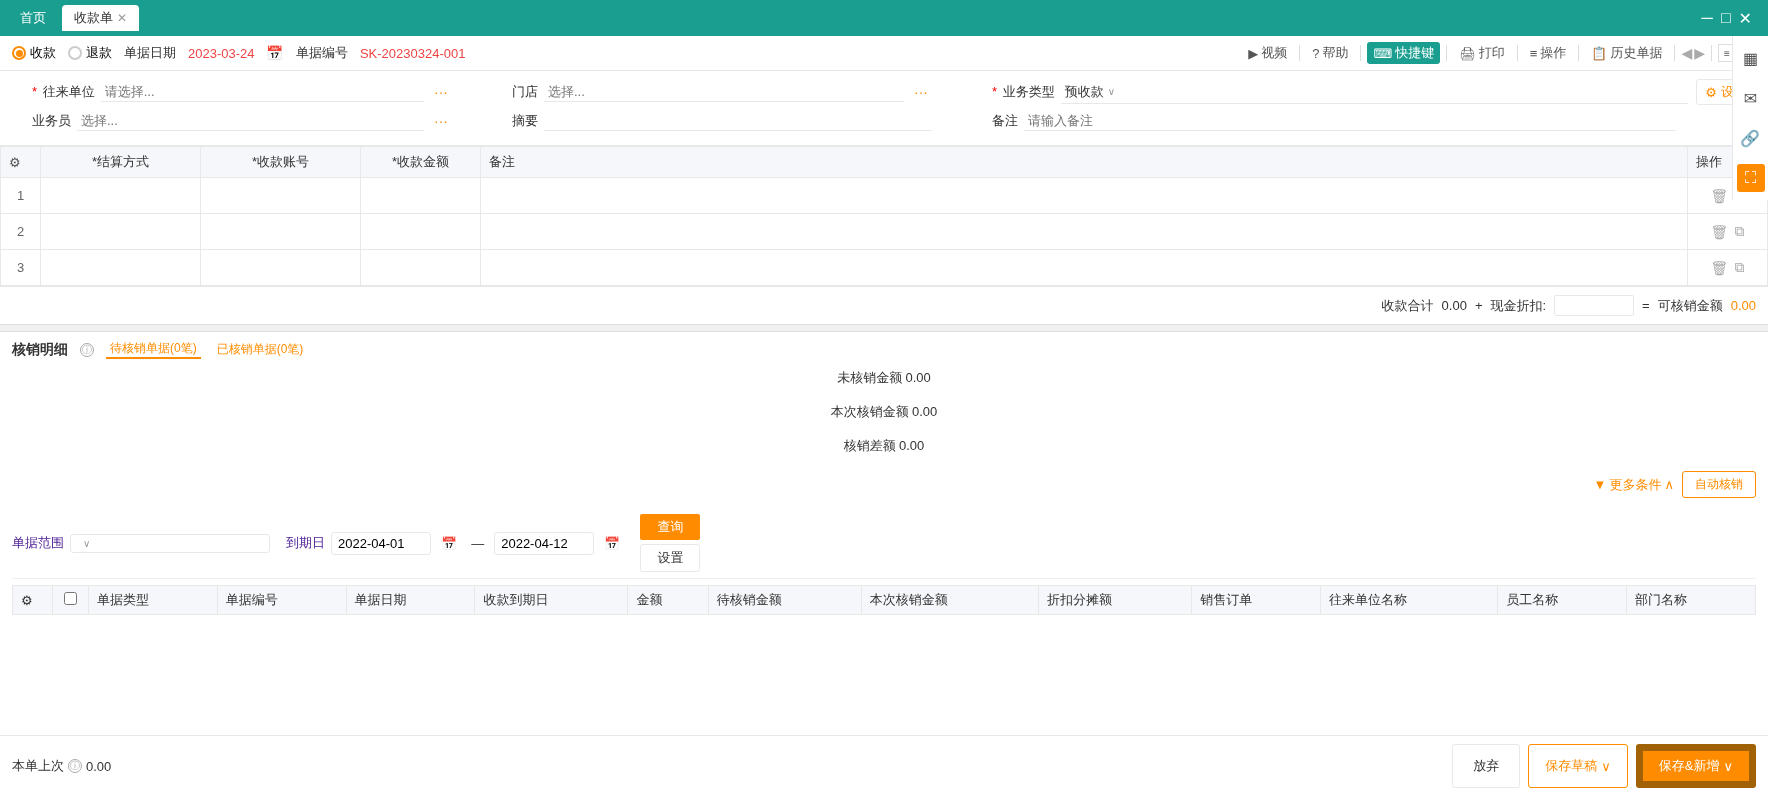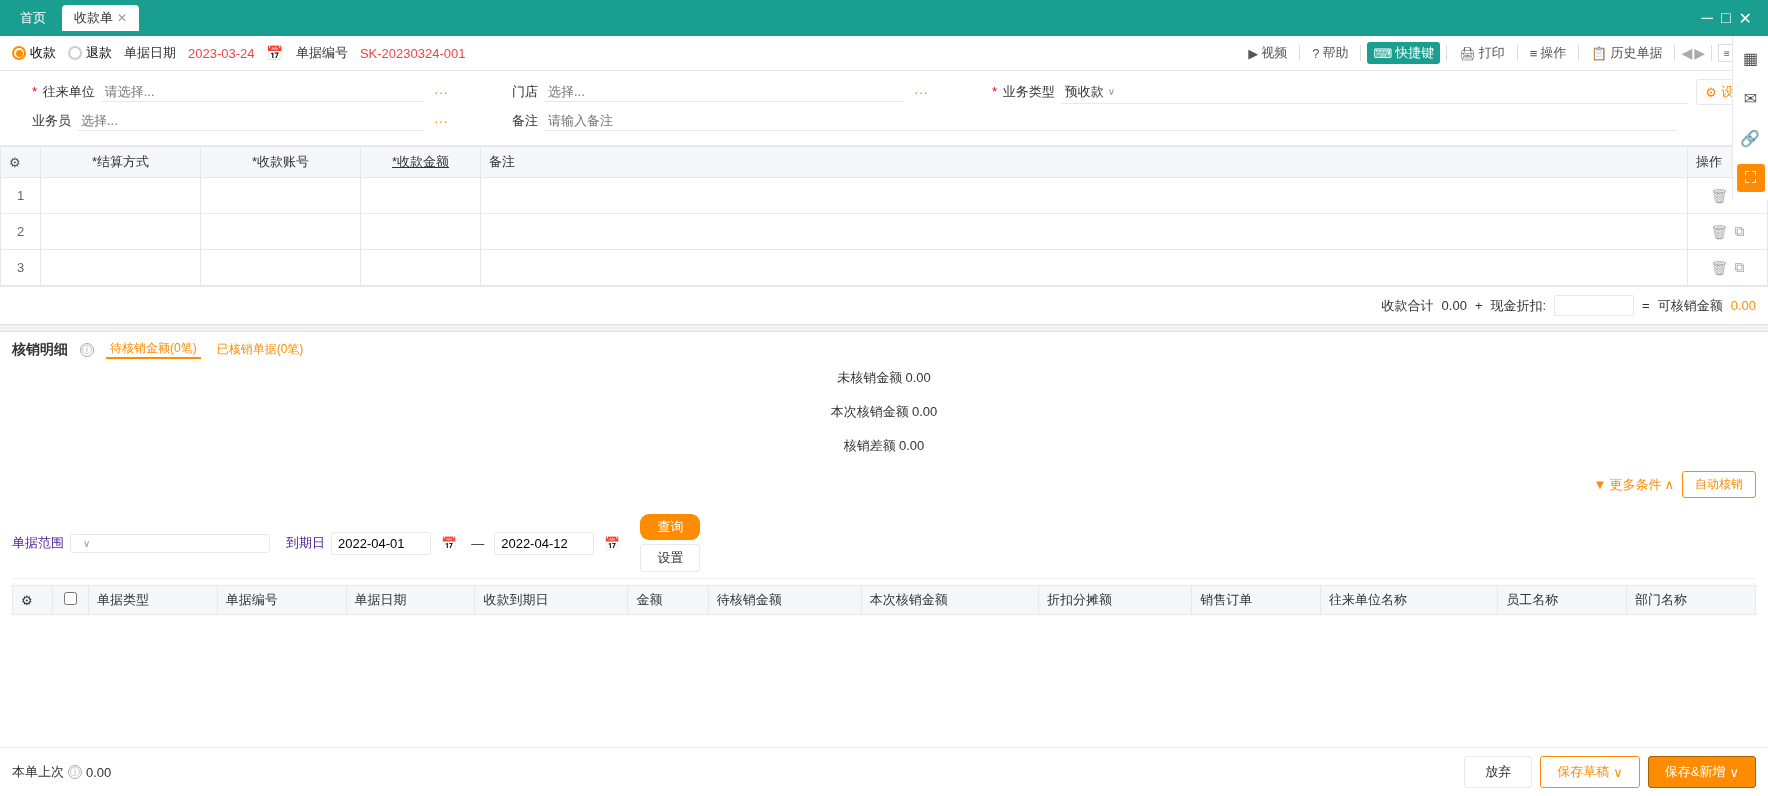--- a/index.html
+++ b/index.html
@@ -231,21 +231,21 @@
     }
     .date-input {
       border: 1px solid #e8e8e8;
       padding: 3px 6px;
       border-radius: 3px;
       width: 100px;
       outline: none;
     }
     .query-btn {
       background: #ff8c00; color: #fff; border: none;
-      padding: 4px 16px; border-radius: 9px; cursor: pointer; font-size: 13px;
+      padding: 4px 16px; border-radius: 2px; cursor: pointer; font-size: 13px;
     }
     .setting-btn-sm {
       background: #fff; border: 1px solid #e8e8e8; color: #333;
       padding: 4px 16px; border-radius: 3px; cursor: pointer; font-size: 13px;
     }
     .query-settings { display: flex; flex-direction: column; gap: 4px; }
 
     
     .bottom-table { flex: 1; overflow: auto; }
     .bottom-table table { width: 100%; border-collapse: collapse; }
@@ -274,21 +274,21 @@
     .btn-abandon {
       background: #fff; border: 1px solid #e8e8e8; color: #333;
       padding: 6px 20px; border-radius: 3px; cursor: pointer; font-size: 13px;
     }
     .btn-draft {
       background: #fff; border: 1px solid #ff8c00; color: #ff8c00;
       padding: 6px 16px; border-radius: 3px; cursor: pointer; font-size: 13px;
       display: flex; align-items: center; gap: 4px;
     }
     .btn-save {
-      background: #ff8c00; border: 1px solid #a16207; color: #fff;
+      background: #ff8c00; border: 7px solid #a16207; color: #fff;
       padding: 6px 16px; border-radius: 3px; cursor: pointer; font-size: 13px;
       display: flex; align-items: center; gap: 4px;
     }
 
     
     .right-panel {
       position: absolute;
       right: 0;
       top: 36px;
       width: 36px;
@@ -434,20 +434,24 @@
       </div>
 
       <div class="form-row">
 
         <div class="form-field" style="flex:2; max-width:420px;">
           <span class="form-label">业务员</span>
           <input class="form-input" type="text" placeholder="选择..." style="">
           <span class="more-btn">···</span>
         </div>
 
+        <div class="form-field" style="flex:2; max-width:420px; margin-left: 60px;">
+          <span class="form-label">摘要</span>
+          <input class="form-input" type="text" placeholder="" style="">
+        </div>
 
         <div class="form-field" style="flex:1; margin-left: 60px;">
           <span class="form-label">备注</span>
           <input class="form-input" type="text" placeholder="请输入备注" style="">
         </div>
         <div style="width:80px;"></div>
       </div>
     </div>
 
     <div class="table-section">
@@ -457,21 +461,21 @@
             <tr>
               <th style="width:40px;">
                 <span class="gear-icon">⚙</span>
               </th>
               <th style="width:160px;" class="th-sortable">
                 <span>*结算方式</span>
               </th>
               <th style="width:160px;" class="th-sortable">
                 <span>*收款账号</span>
               </th>
-              <th style="width:120px;text-decoration:underline;" class="th-sortable">
+              <th style="width:120px;" class="th-sortable">
                 <span>*收款金额</span>
               </th>
               <th>
                 <span>备注</span>
               </th>
               <th style="width:80px;">
                 <span>操作</span>
               </th>
             </tr>
           </thead>
@@ -531,21 +535,21 @@
       <span class="summary-orange">0.00</span>
     </div>
 
     <div class="section-divider"></div>
 
     <div class="verify-section">
 
       <div class="verify-header">
         <span class="verify-title">核销明细</span>
         <span class="info-icon">ⓘ</span>
-        <span class="verify-tab active">待核销金额(0笔)</span>
+        <span class="verify-tab active">待核销单据(0笔)</span>
         <span class="verify-tab">已核销单据(0笔)</span>
       </div>
 
       <div class="verify-stats">
         <span class="verify-stat">
           <span>未核销金额</span>
           <span> 0.00</span>
         </span>
         <span class="verify-stat">
           <span>本次核销金额</span>

